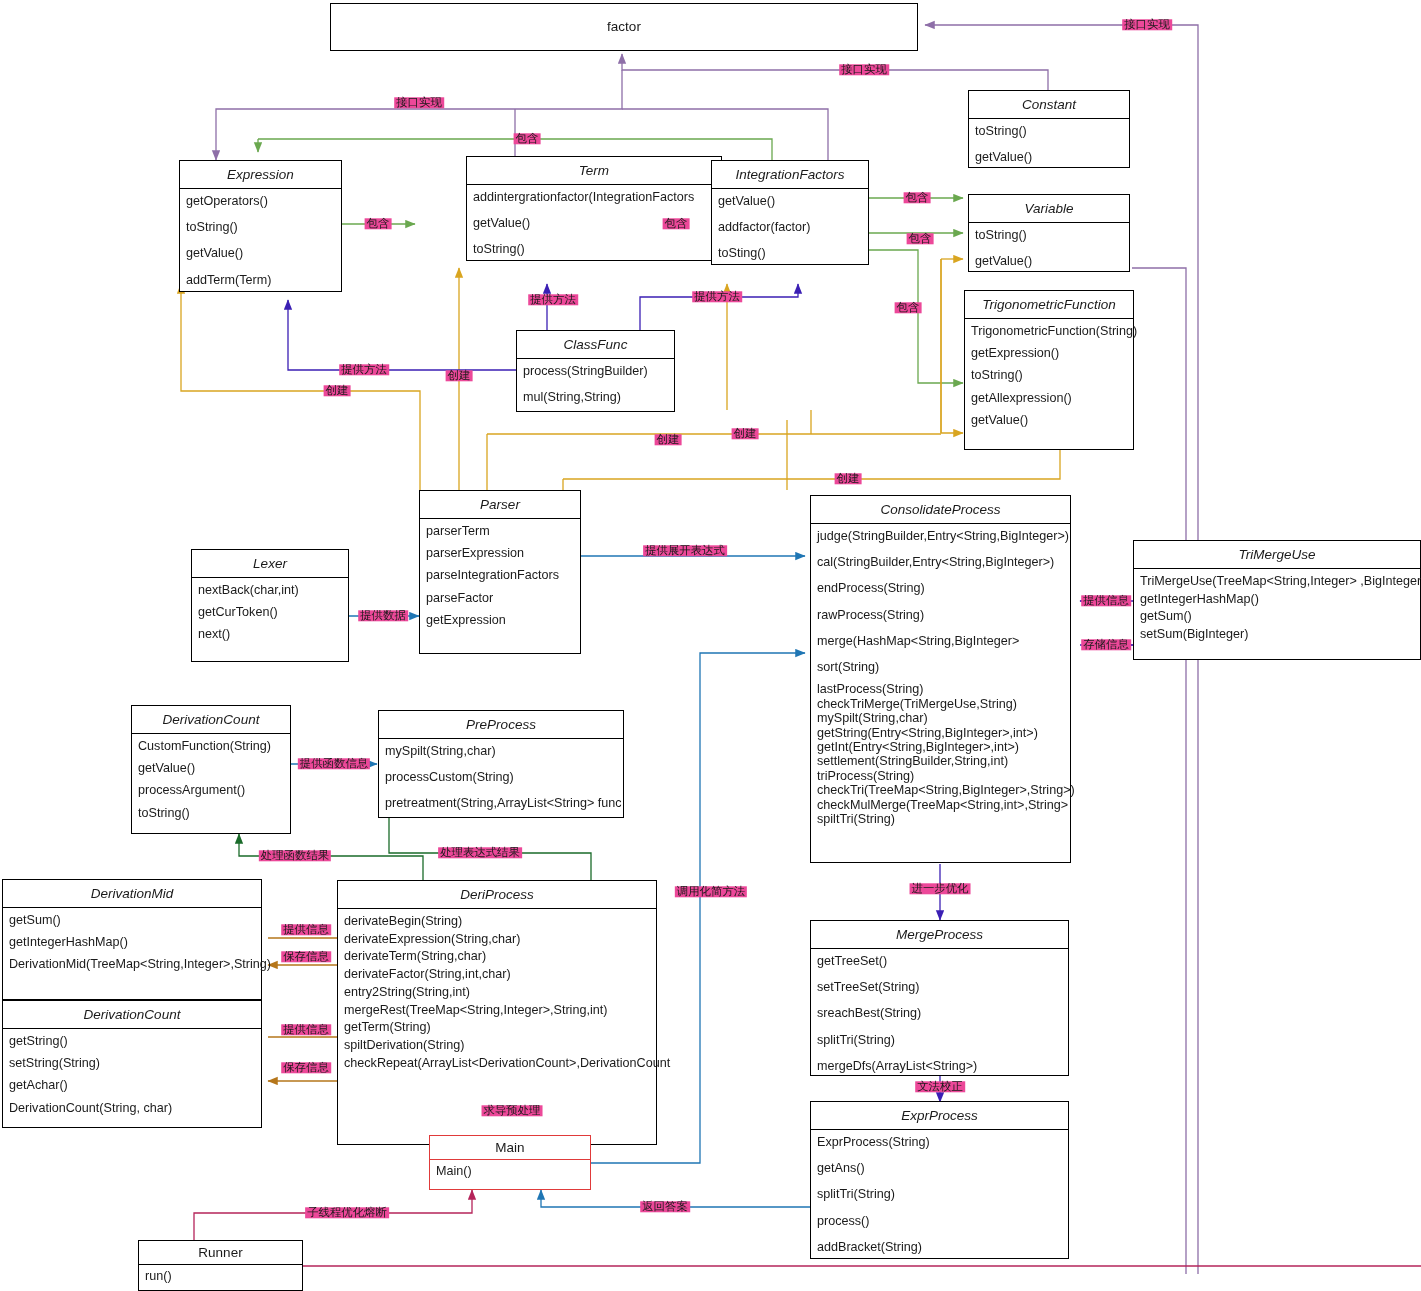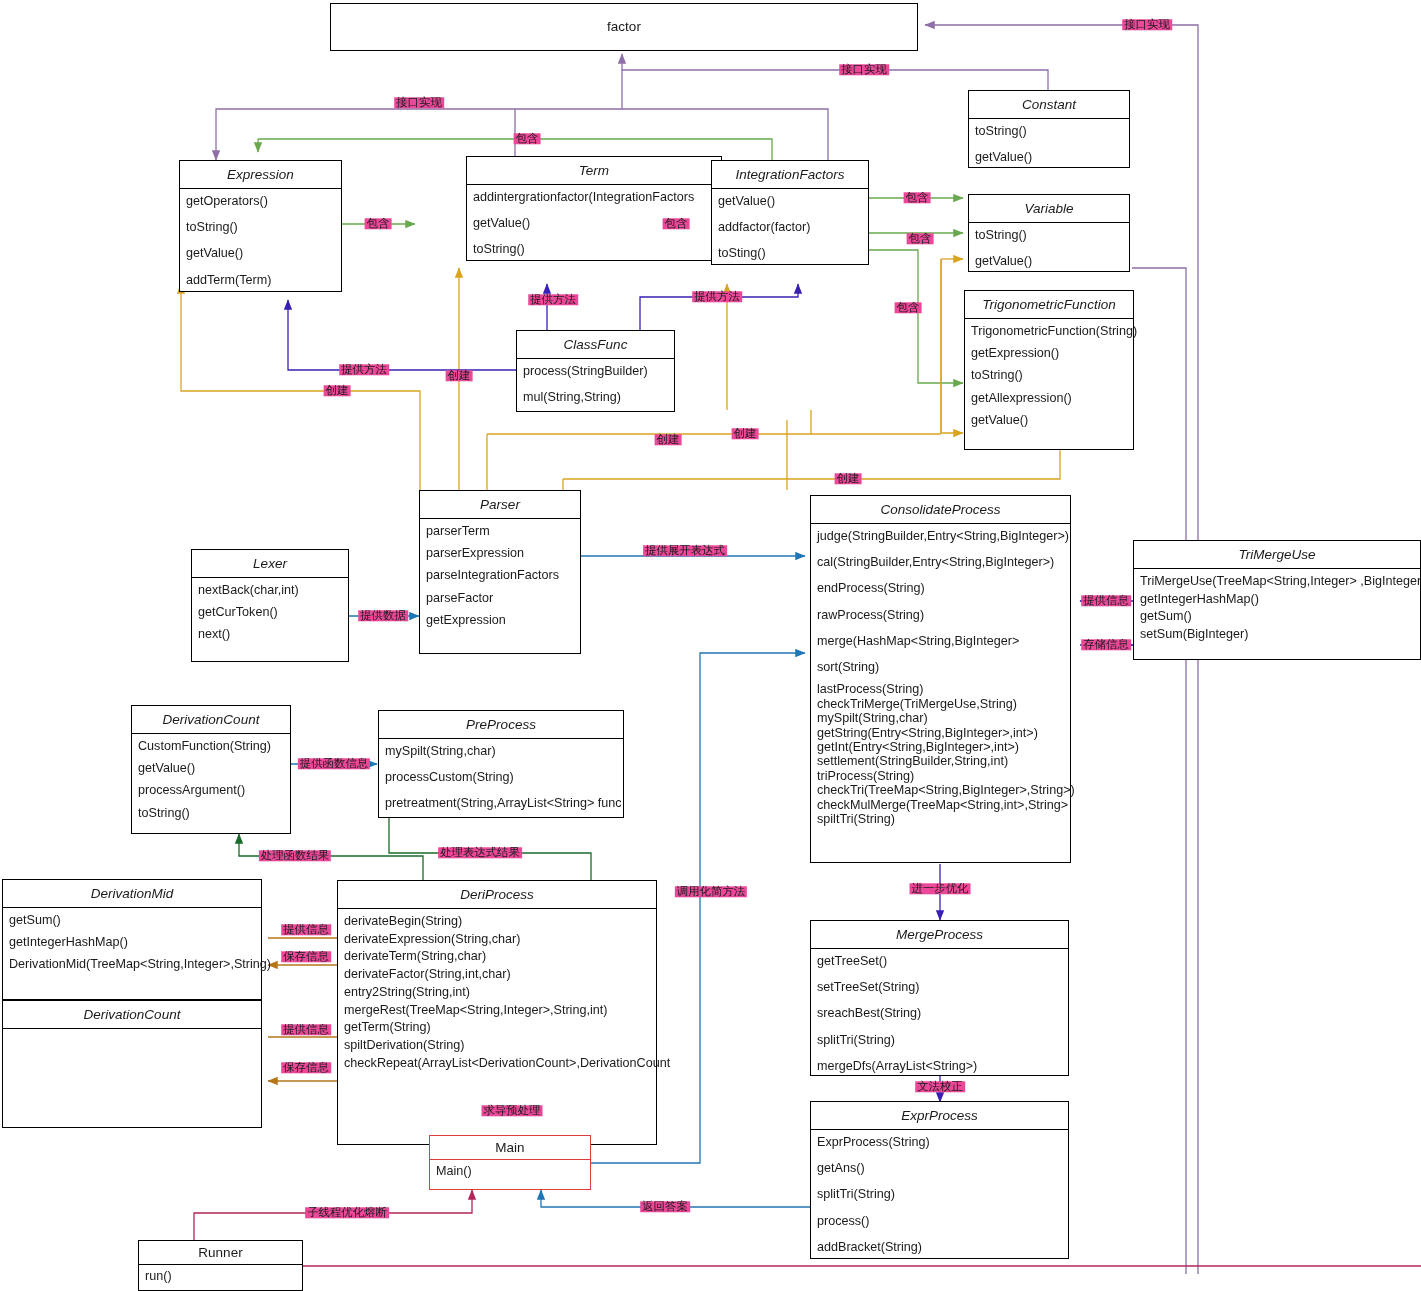--- a/index.html
+++ b/index.html
@@ -278,20 +278,26 @@
     <div class="umlhdr">DerivationMid</div>
     <div class="umlbody sp-md">
       <div class="m">getSum()</div>
       <div class="m">getIntegerHashMap()</div>
       <div class="m">DerivationMid(TreeMap&lt;String,Integer&gt;,String)</div>
     </div>
   </div>
 
   <div class="umlbox" style="left:2px;top:1000px;width:260px;height:128px;">
     <div class="umlhdr">DerivationCount</div>
+    <div class="umlbody sp-md">
+      <div class="m">getString()</div>
+      <div class="m">setString(String)</div>
+      <div class="m">getAchar()</div>
+      <div class="m">DerivationCount(String, char)</div>
+    </div>
   </div>
 
   <div class="umlbox" style="left:337px;top:880px;width:320px;height:265px;">
     <div class="umlhdr">DeriProcess</div>
     <div class="umlbody sp-sm">
       <div class="m">derivateBegin(String)</div>
       <div class="m">derivateExpression(String,char)</div>
       <div class="m">derivateTerm(String,char)</div>
       <div class="m">derivateFactor(String,int,char)</div>
       <div class="m">entry2String(String,int)</div>

